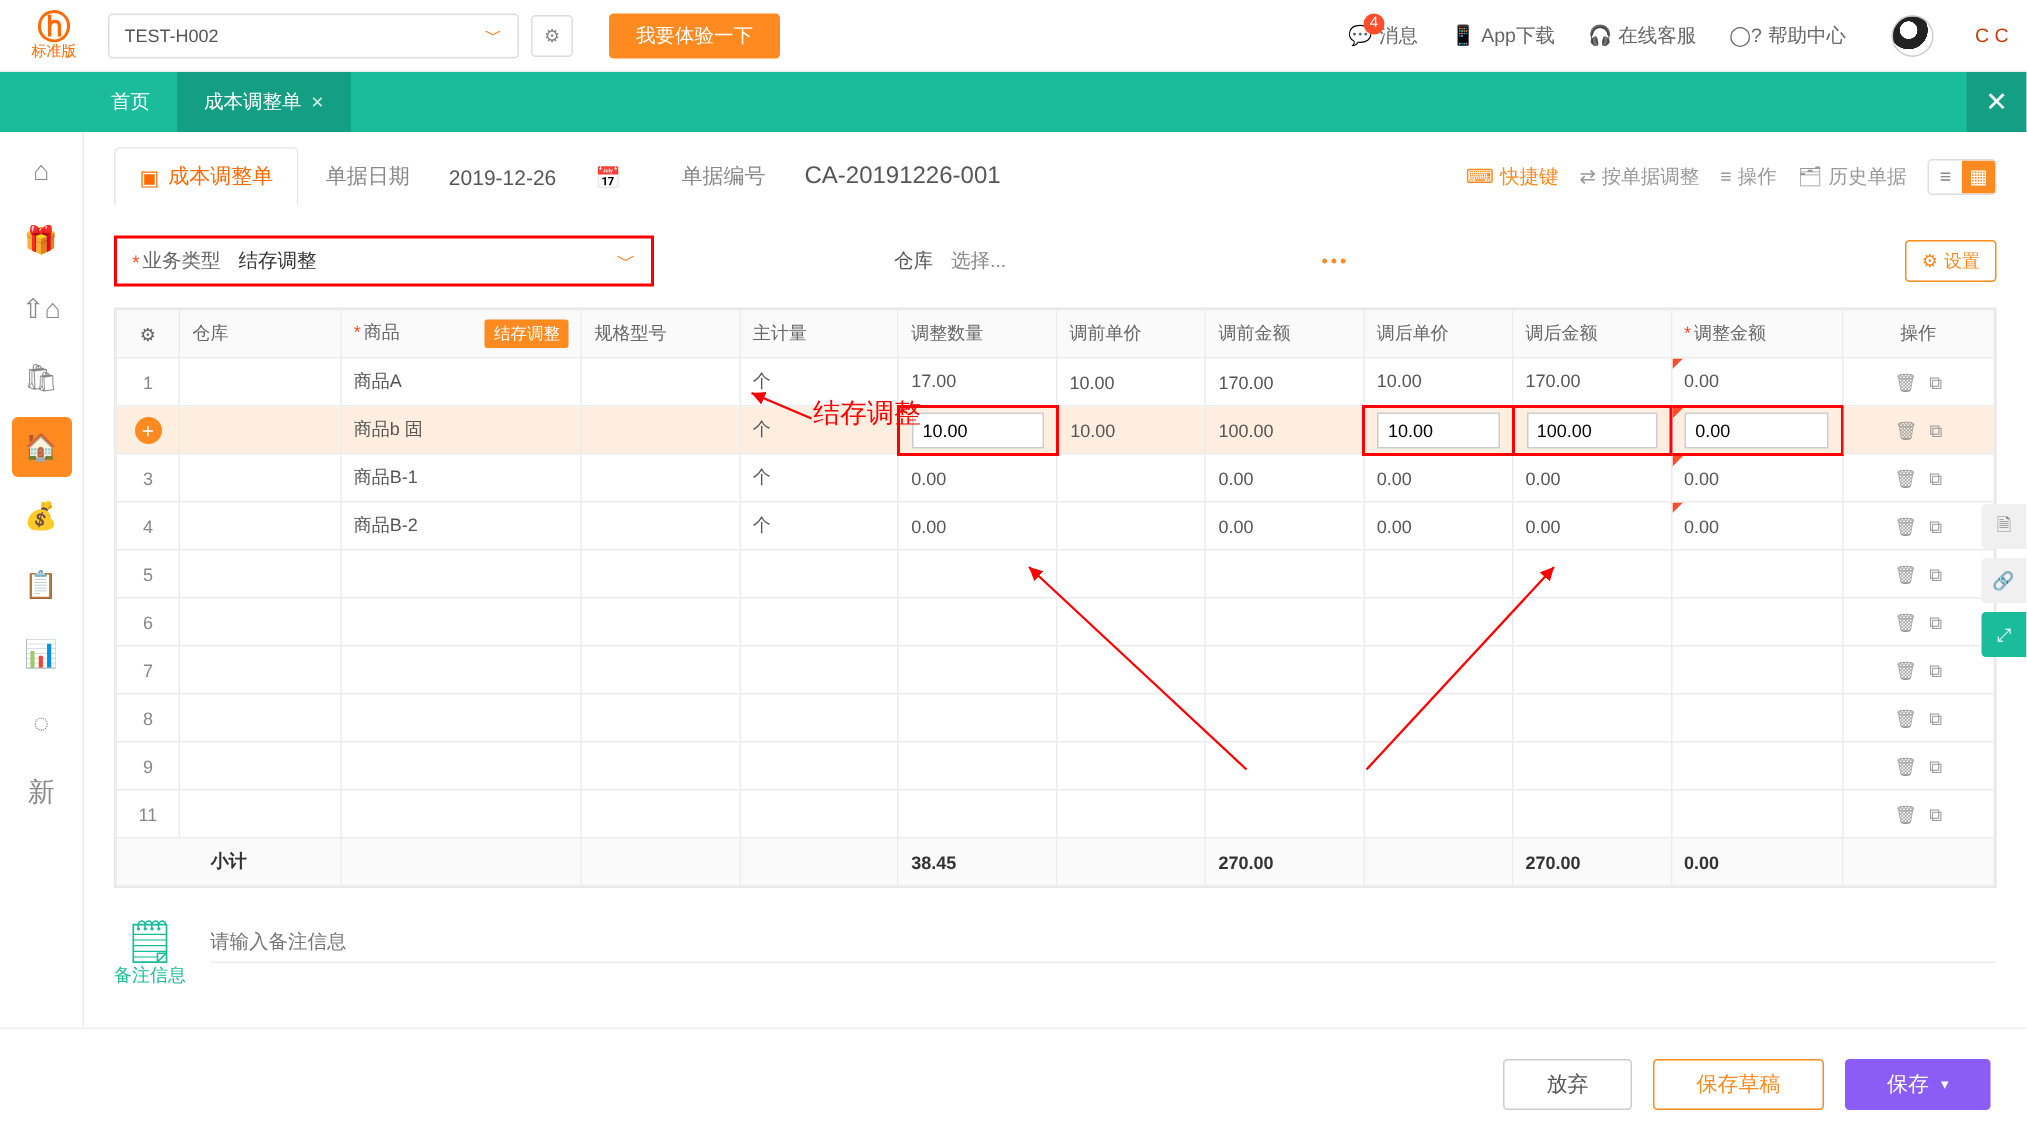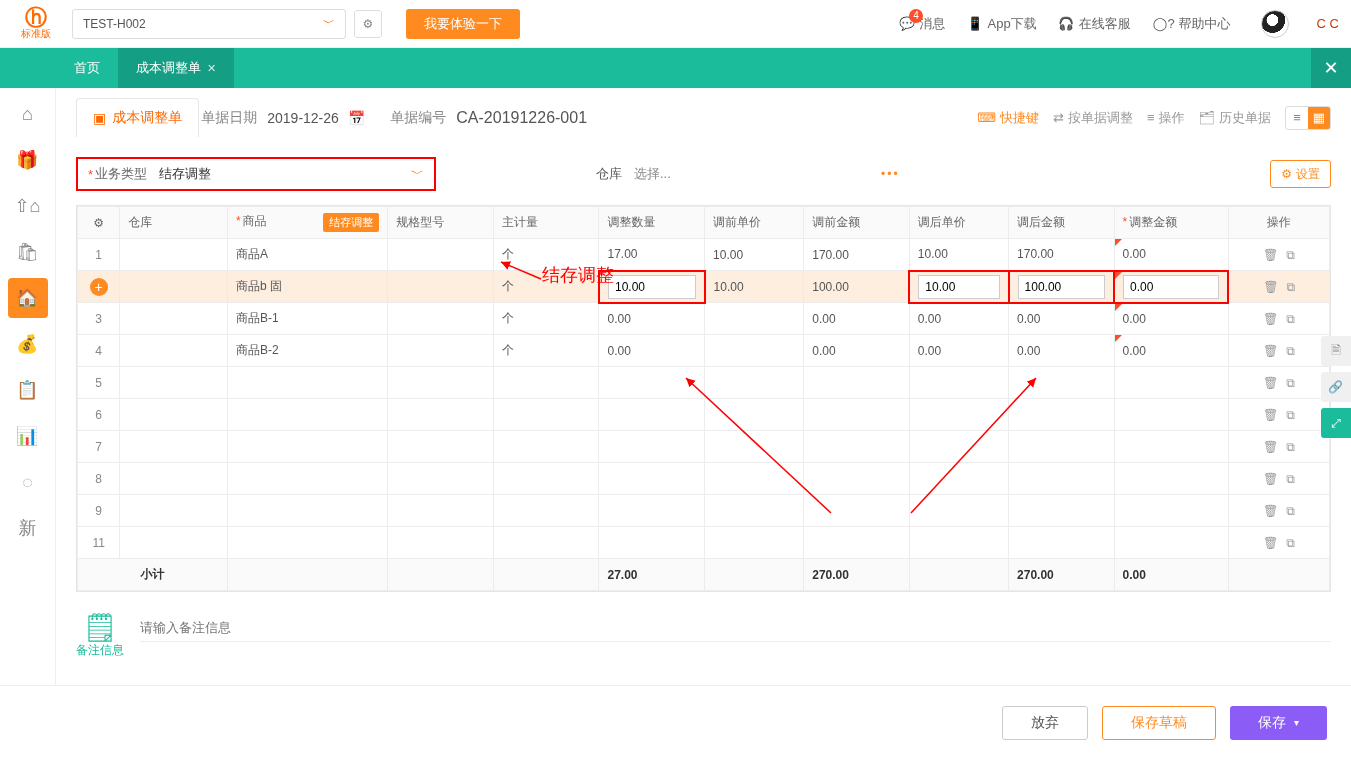--- a/index.html
+++ b/index.html
@@ -32,21 +32,21 @@
 
 
 .body{flex:1;display:flex;min-height:0}
 .sidebar{width:56px;background:#fff;border-right:1px solid #eee;display:flex;flex-direction:column;align-items:center;padding-top:6px;gap:6px}
 .side-ic{width:40px;height:40px;display:flex;align-items:center;justify-content:center;color:#888;font-size:18px;border-radius:4px}
 .side-ic.active{background:#ff8a1f;color:#fff}
 
 .main{flex:1;display:flex;flex-direction:column;min-width:0;position:relative}
 .doc-head{display:flex;align-items:center;padding:10px 20px 0 20px}
 .doc-tab{border:1px solid #e6e6e6;border-bottom:none;border-radius:4px 4px 0 0;padding:10px 16px;display:flex;align-items:center;gap:6px;color:#ff6a00;font-size:14px}
-.doc-meta{display:flex;align-items:center;gap:10px;margin-left:2px;font-size:14px;color:#555}
+.doc-meta{display:flex;align-items:center;gap:26px;margin-left:18px;font-size:14px;color:#555}
 .doc-meta .lbl{color:#888}
 .doc-meta .date{font-size:14px;color:#555}
 .doc-meta .cal{color:#ff6a00}
 .head-actions{margin-left:auto;display:flex;align-items:center;gap:14px;color:#999;font-size:13px}
 .head-actions .hk{color:#ff8a1f}
 .ha{display:flex;align-items:center;gap:4px}
 .view-toggle{display:flex;border:1px solid #ddd;border-radius:3px;overflow:hidden}
 .vt{width:22px;height:22px;display:flex;align-items:center;justify-content:center;color:#888}
 .vt.on{background:#ff8a1f;color:#fff}
 
@@ -437,21 +437,21 @@
                 <td class=""></td>
                 <td class="center"><span class="op-ic">🗑</span><span class="op-ic">⧉</span></td>
               </tr>
             </tbody>
           <tfoot>
             <tr>
               <td colspan="2" class="center">小计</td>
               <td></td>
                 <td></td>
                 <td></td>
-              <td>27.00</td>
+              <td>38.45</td>
               <td></td>
               <td>270.00</td>
               <td></td>
               <td>270.00</td>
               <td>0.00</td>
               <td></td>
             </tr>
           </tfoot>
         </table>
       </div>

